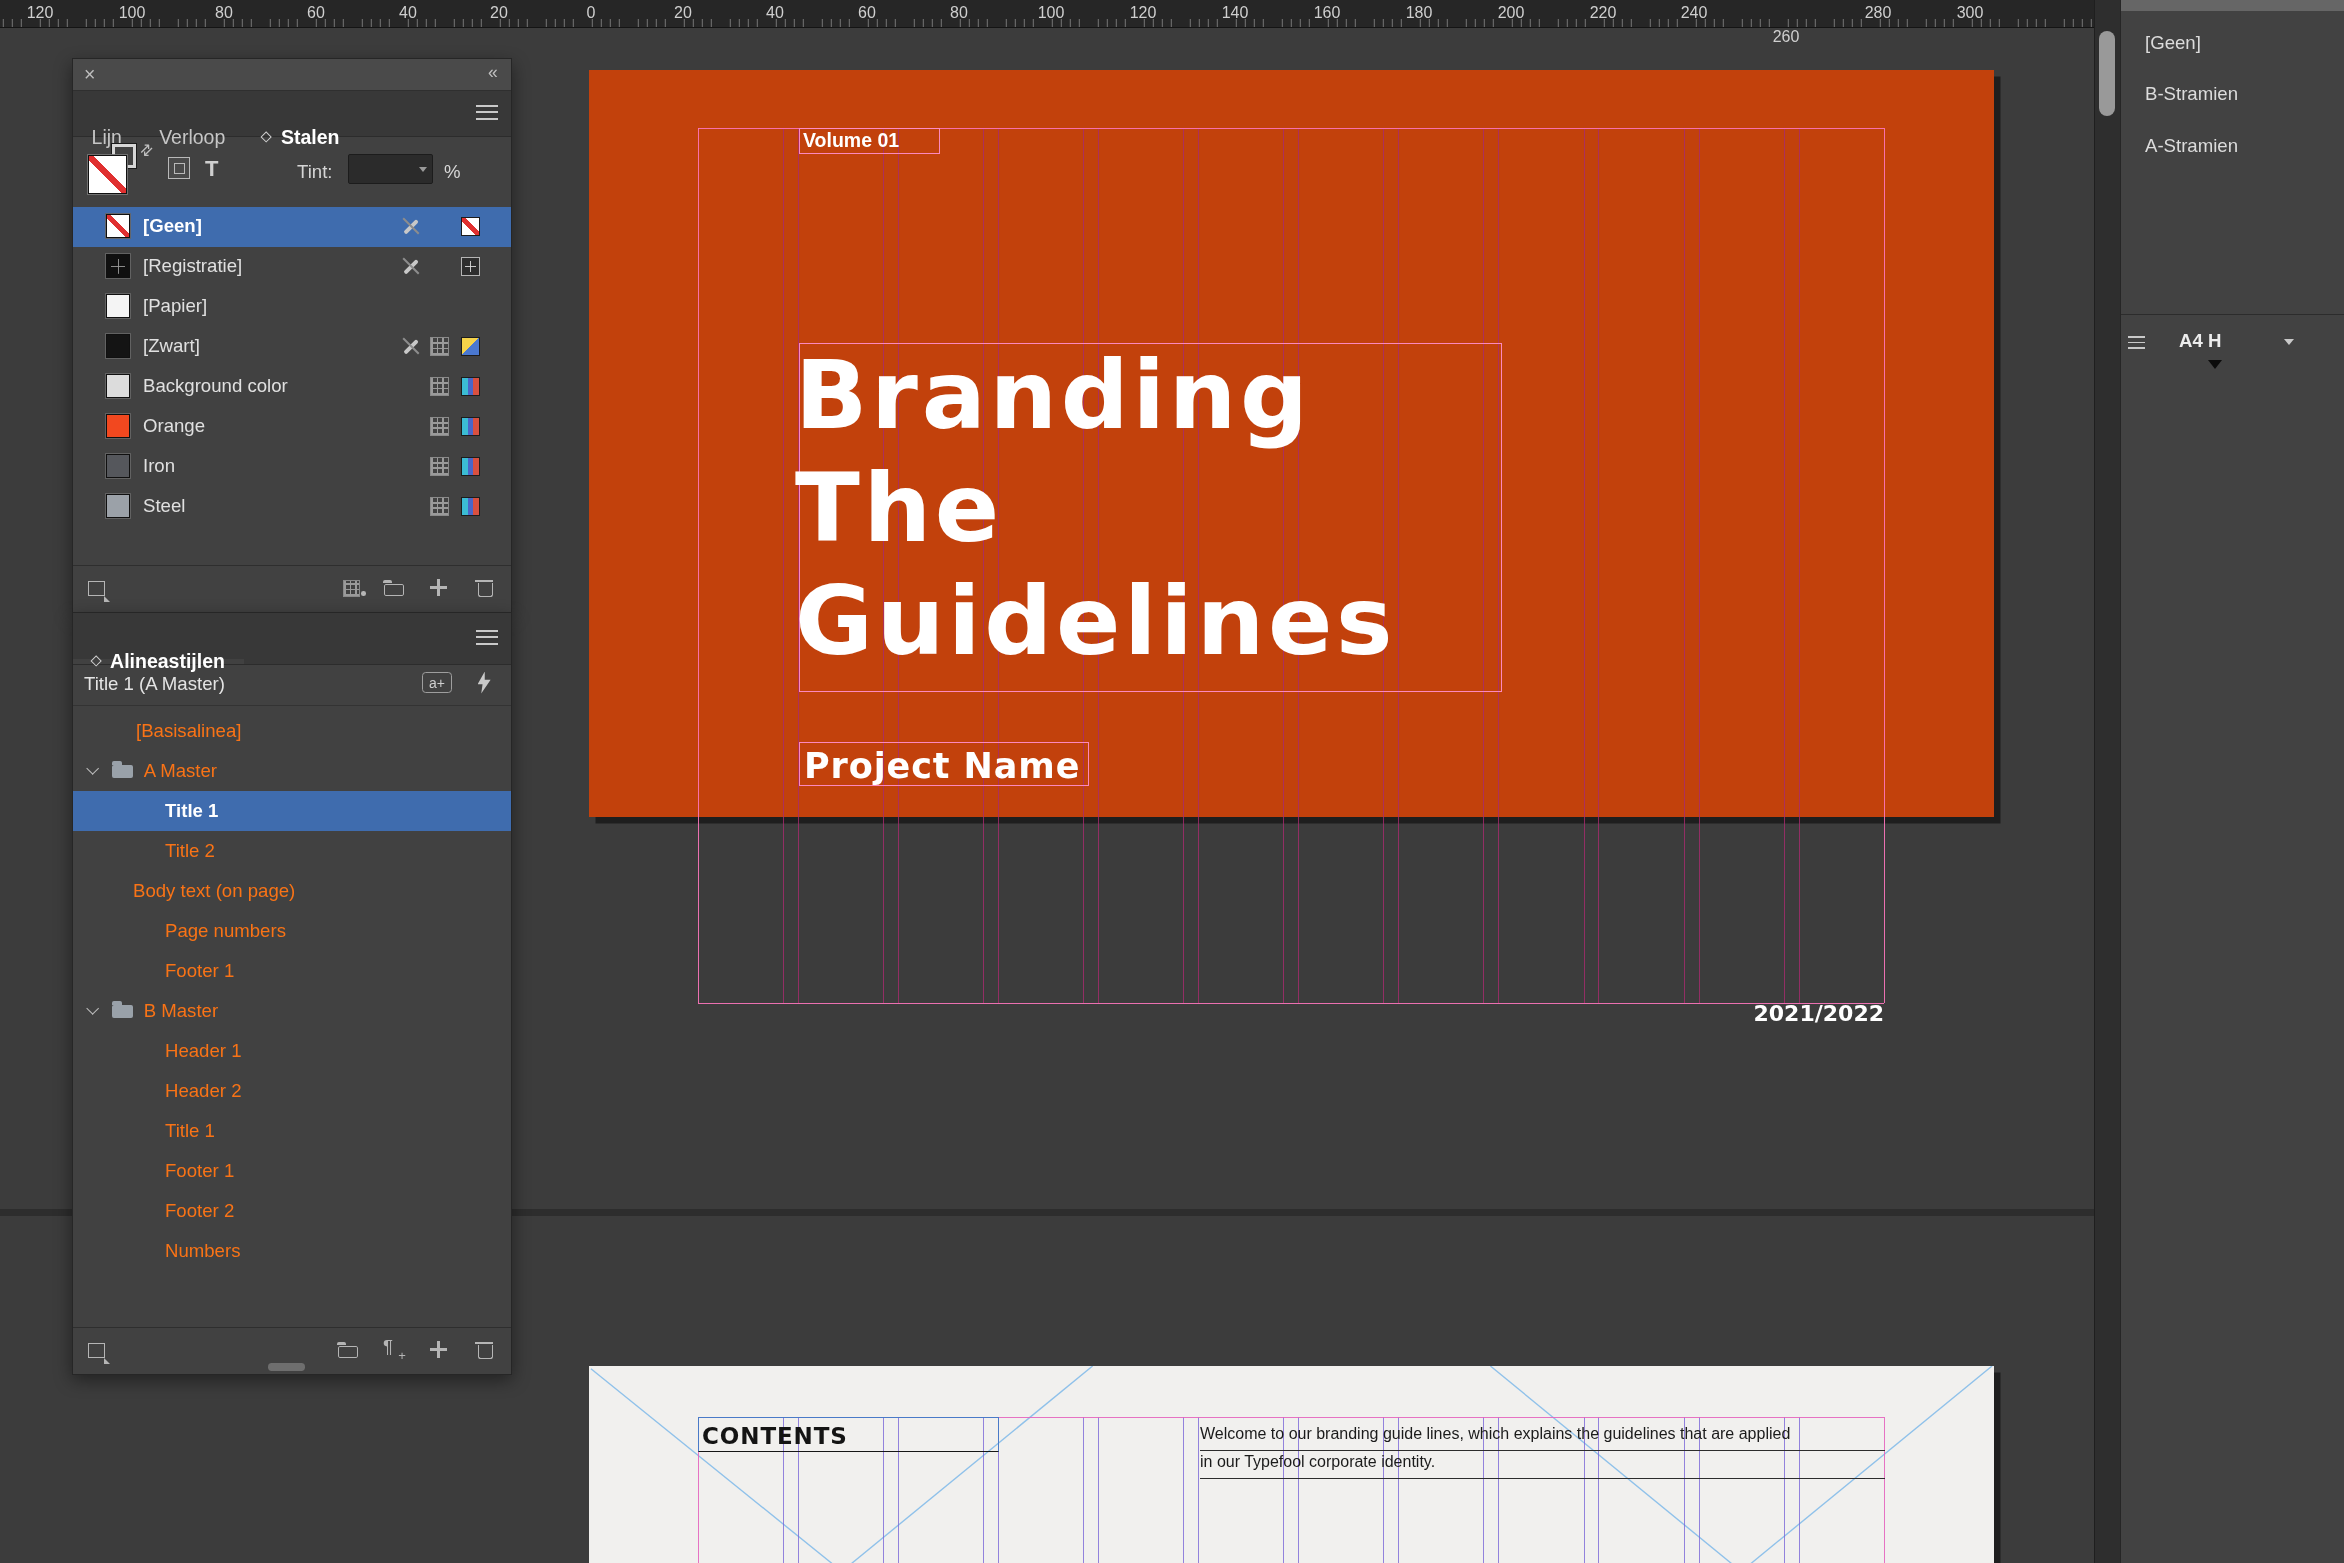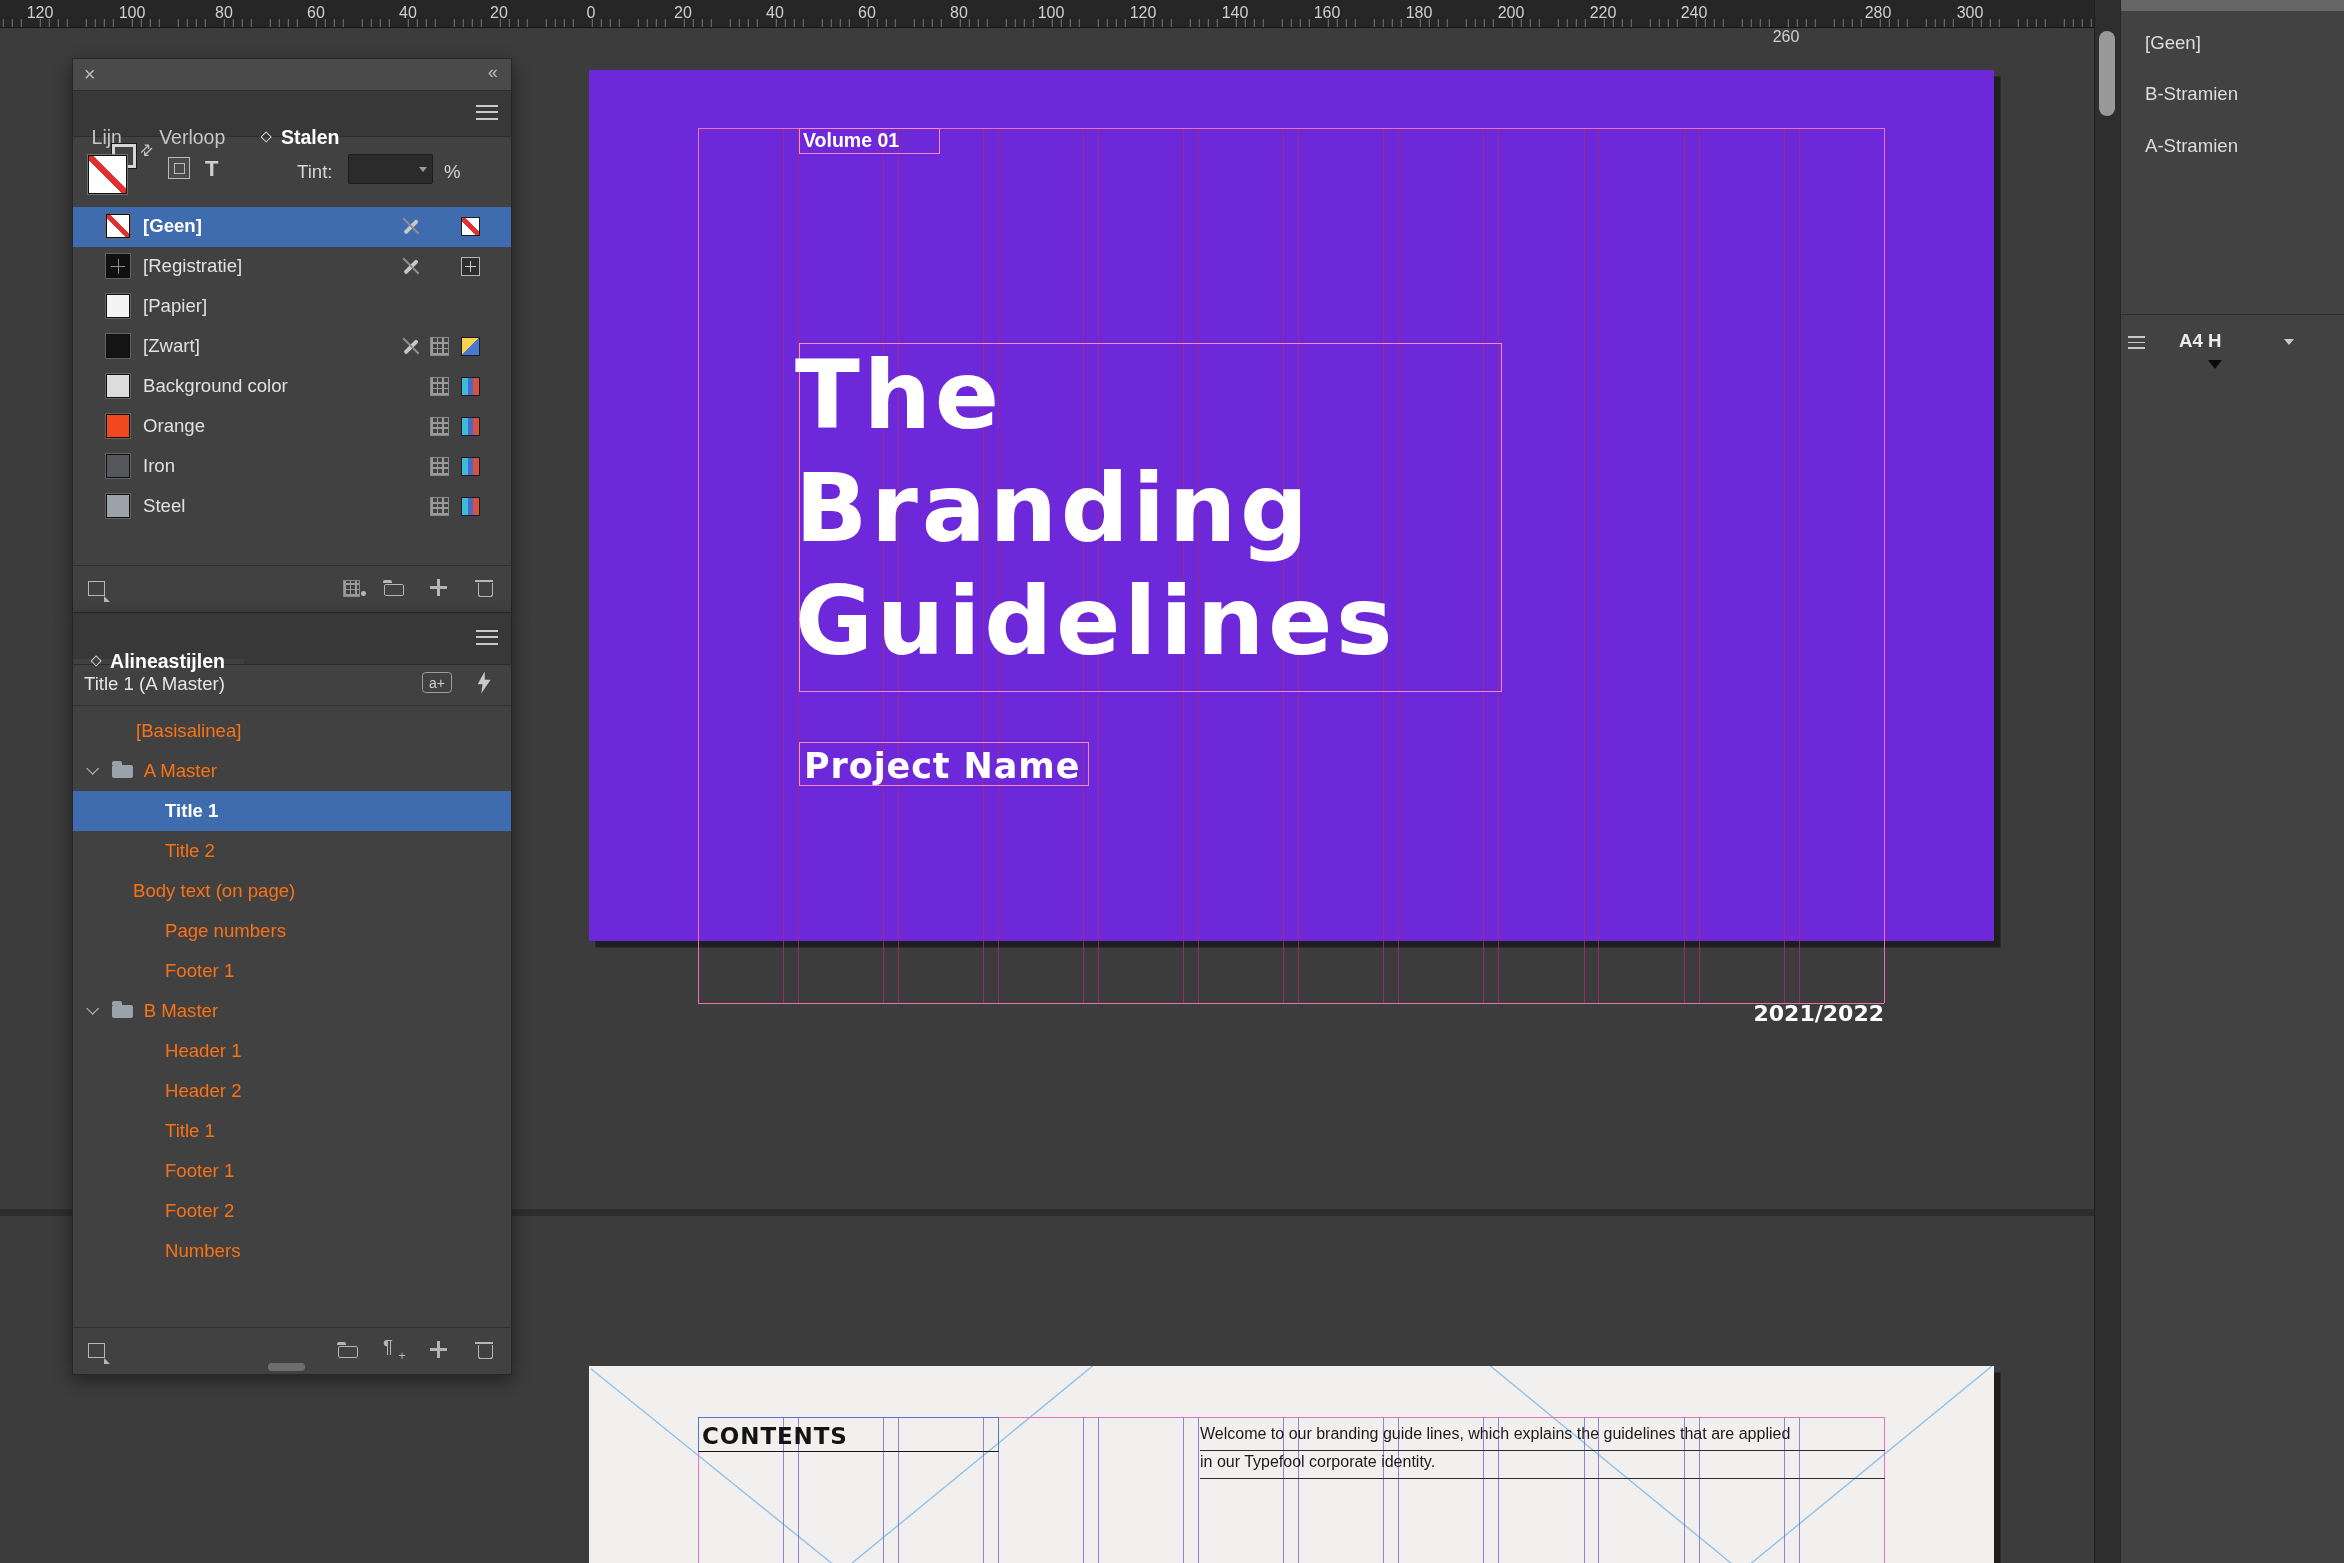--- a/index.html
+++ b/index.html
@@ -10,21 +10,21 @@
   .ruler{position:absolute;left:0;top:0;width:2094px;height:28px;background:#262626;
     border-bottom:0.9px solid #141414;z-index:6;}
   .ruler-ticks{position:absolute;left:0;bottom:0;width:100%;height:8.3px;
     background:repeating-linear-gradient(to right,#757575 0 0.9px,transparent 0.9px 9.2px);
     background-position-x:2.8px;}
   .ruler-num{position:absolute;top:3.7px;transform:translateX(-50%);font-size:16px;color:#cfcfcf;}
 
   
   .band{position:absolute;left:0;top:1209px;width:2094px;height:7.4px;background:rgba(18,18,18,.35);z-index:1;}
   .page{position:absolute;z-index:1;}
-  #page1{left:589px;top:70px;width:1405px;height:871px;background:#6d28d9;
+  #page1{left:589px;top:70px;width:1405px;height:747px;background:#c2410c;
     box-shadow:6.5px 6.5px 0 rgba(0,0,0,.5);}
   #page2{left:589px;top:1366px;width:1405px;height:995px;background:#f1f0ee;
     box-shadow:6.5px 6.5px 0 rgba(0,0,0,.5);}
   .gv{position:absolute;width:0.9px;z-index:1;}
   .gh{position:absolute;height:0.9px;z-index:1;}
   .frame{position:absolute;border:0.9px solid rgba(255,140,200,.95);z-index:2;}
   .volume-frame{left:210px;top:58px;width:141px;height:26px;}
   .title-frame{left:210px;top:273px;width:703px;height:349px;}
   .project-frame{left:210px;top:672px;width:290px;height:44px;}
   .volume-text{position:absolute;left:214px;top:59px;color:#fff;font-weight:bold;font-size:19.5px;z-index:3;}
@@ -198,22 +198,22 @@
     </div>
 </div>
 
 <div class="band"></div>
 
 <div id="page1" class="page">
   <div class="frame volume-frame"></div>
   <div class="volume-text">Volume 01</div>
   <div class="frame title-frame"></div>
   <div class="cover-title">
+    <div>Branding</div>
     <div>The</div>
-    <div>Branding</div>
     <div>Guidelines</div>
   </div>
   <div class="frame project-frame"></div>
   <div class="project-text">Project Name</div>
   <div class="year-text">2021/2022</div>
 <div class="gv" style="left: 109px; top: 58px; height: 875px; background: rgba(255, 118, 190, 0.9);"></div>
     <div class="gv" style="left: 1295px; top: 58px; height: 875px; background: rgba(255, 118, 190, 0.9);"></div>
     <div class="gv" style="left: 194px; top: 58px; height: 875px; background: rgba(168, 42, 110, 0.8);"></div>
     <div class="gv" style="left: 209px; top: 58px; height: 875px; background: rgba(168, 42, 110, 0.8);"></div>
     <div class="gv" style="left: 294px; top: 58px; height: 875px; background: rgba(168, 42, 110, 0.8);"></div>

